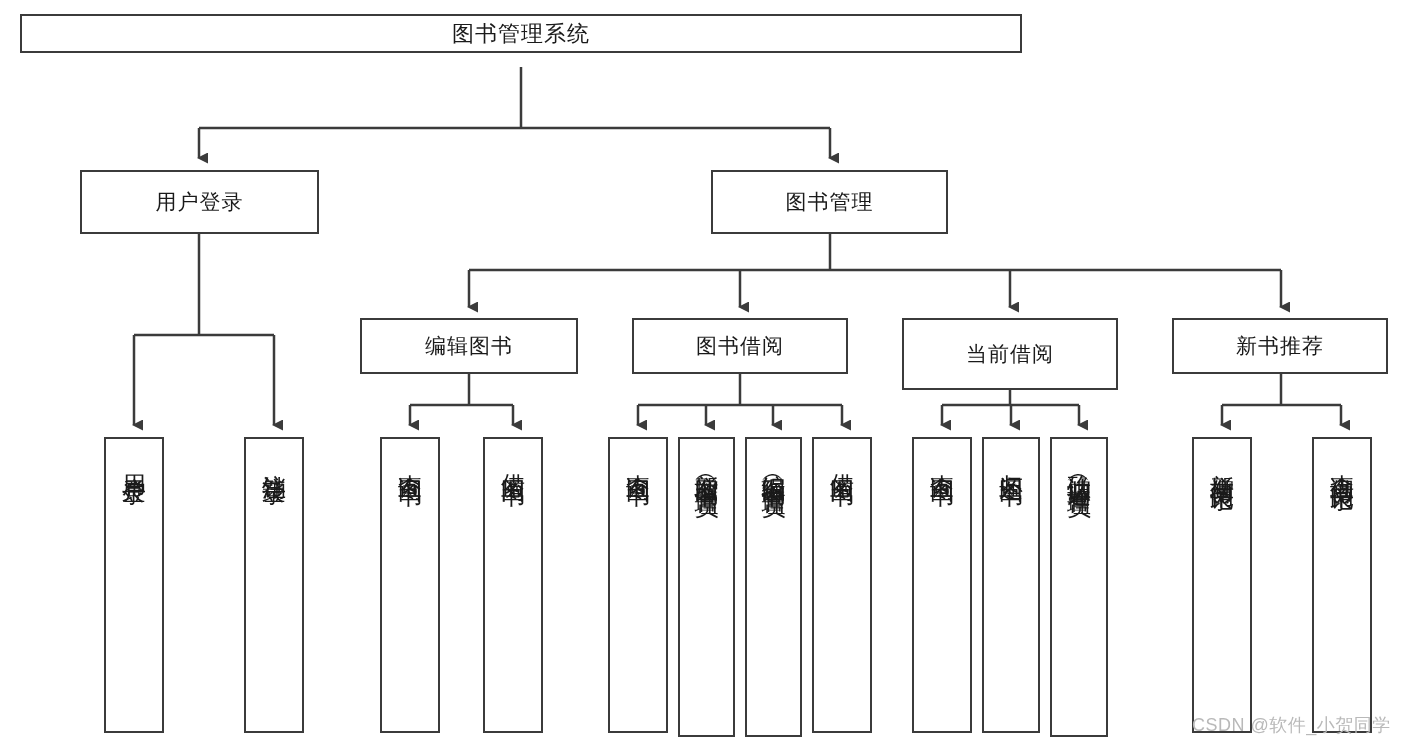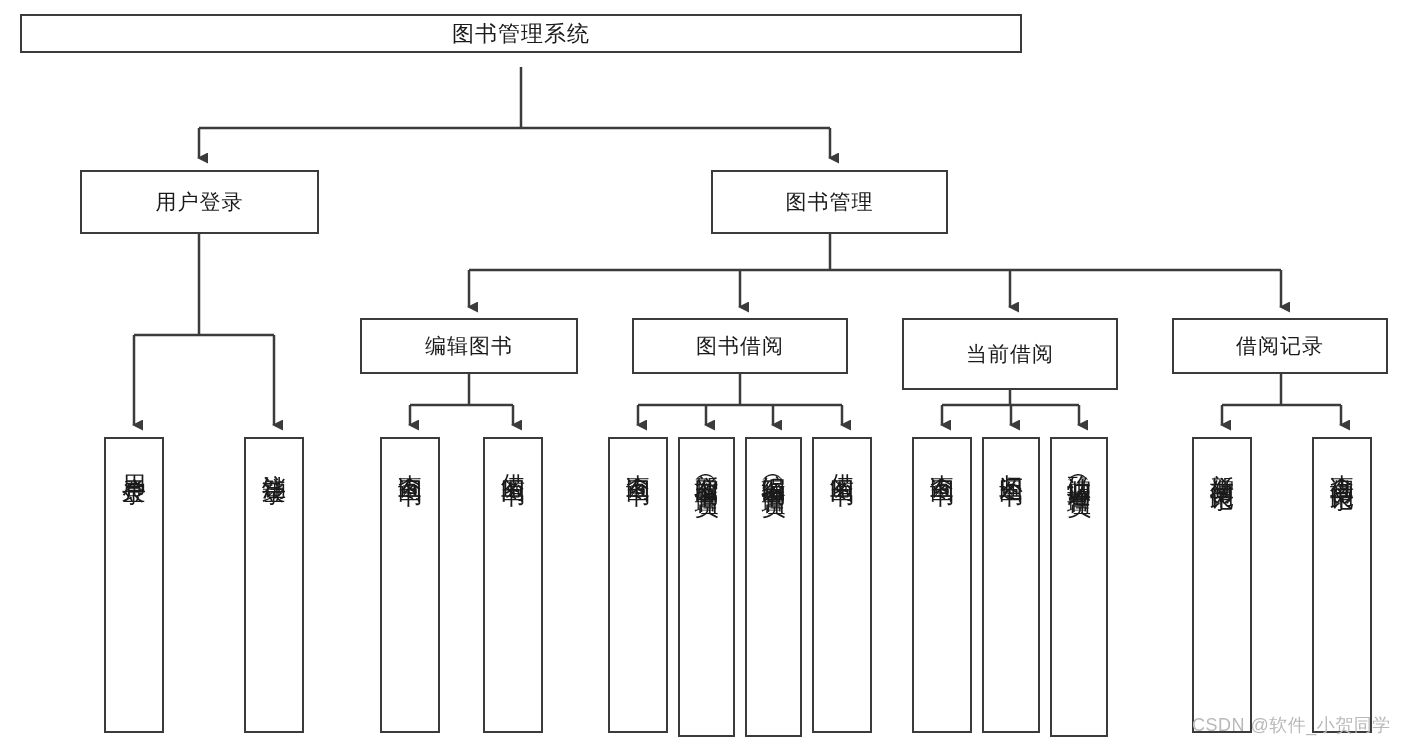--- a/index.html
+++ b/index.html
@@ -146,21 +146,21 @@
   <div class="node horiz" style="left:360px; top:318px; width:218px; height:56px;">
     <span class="node-label">编辑图书</span>
   </div>
   <div class="node horiz" style="left:632px; top:318px; width:216px; height:56px;">
     <span class="node-label">图书借阅</span>
   </div>
   <div class="node horiz" style="left:902px; top:318px; width:216px; height:72px;">
     <span class="node-label">当前借阅</span>
   </div>
   <div class="node horiz" style="left:1172px; top:318px; width:216px; height:56px;">
-    <span class="node-label">借阅记录</span>
+    <span class="node-label">新书推荐</span>
   </div>
 
   <div class="node vert" style="left:104px; top:437px; width:60px; height:296px;">
     <span class="node-label">用户登录</span>
   </div>
   <div class="node vert" style="left:244px; top:437px; width:60px; height:296px;">
     <span class="node-label">注销登录</span>
   </div>
 
   <div class="node vert" style="left:380px; top:437px; width:60px; height:296px;">

